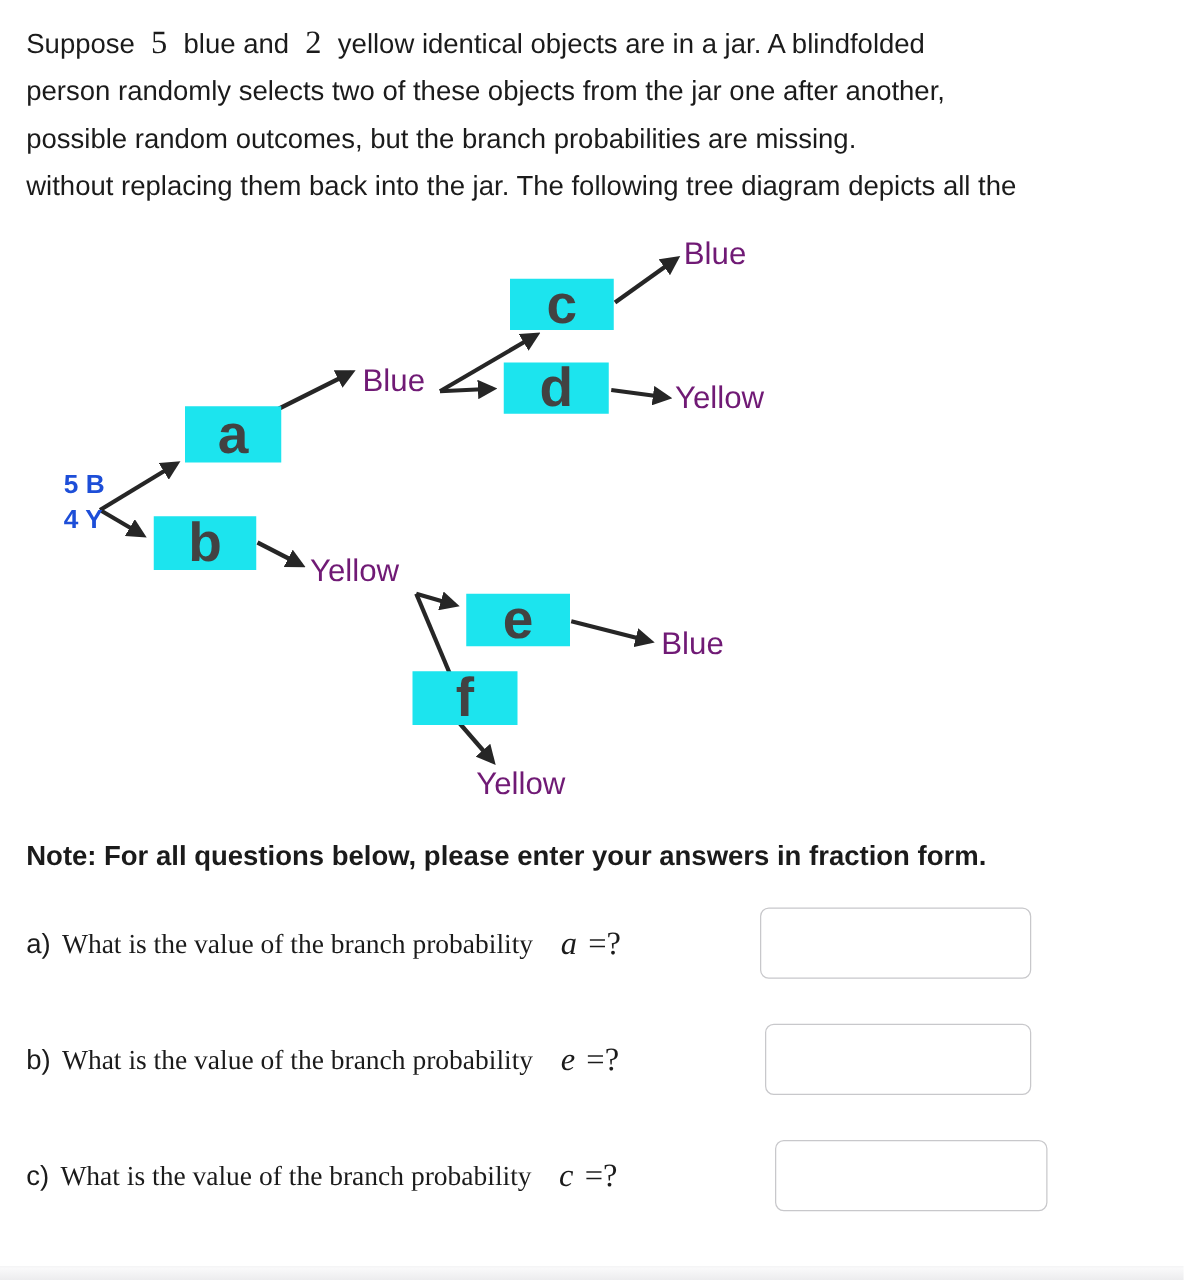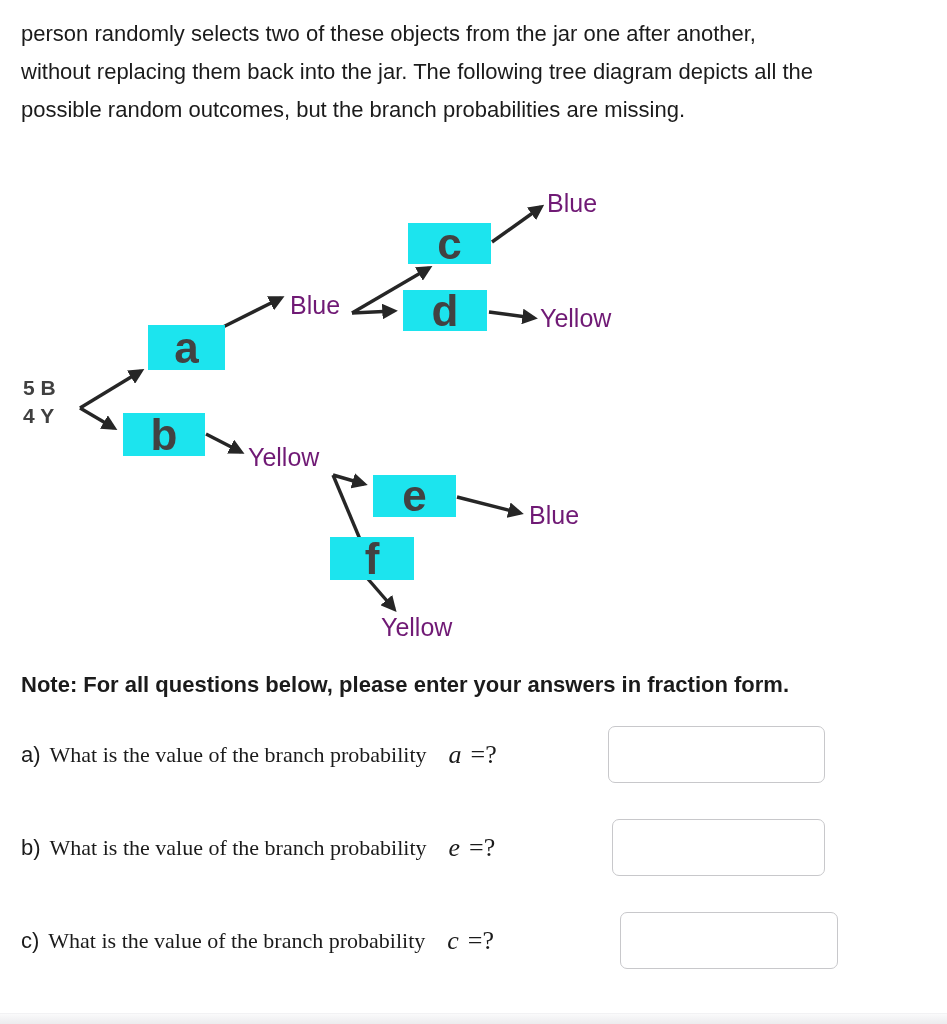--- a/index.html
+++ b/index.html
@@ -22,21 +22,21 @@
   .tree .arrow-line{stroke:var(--arrow-color);stroke-width:3.4;fill:none;}
   .tree marker path{fill:var(--arrow-color);}
   .tbox{position:absolute;background:var(--box-color);display:flex;align-items:center;justify-content:center;
         font-weight:bold;font-size:44px;color:#424242;line-height:1;}
   .box-a{left:148px;top:143px;width:77px;height:45px;}
   .box-b{left:123px;top:231px;width:82px;height:43px;}
   .box-c{left:408px;top:41px;width:83px;height:41px;}
   .box-d{left:403px;top:108px;width:84px;height:41px;}
   .box-e{left:373px;top:293px;width:83px;height:42px;}
   .box-f{left:330px;top:355px;width:84px;height:43px;}
-  .root-label{position:absolute;left:23px;top:192px;font-weight:bold;font-size:21px;line-height:28px;color:#404040;}
+  .root-label{position:absolute;left:51px;top:192px;font-weight:bold;font-size:21px;line-height:28px;color:#1d4ed8;}
   .outcome{position:absolute;font-size:25px;color:#701a75;}
   .blue-l1{left:290px;top:109px;}
   .yellow-l1{left:248px;top:261px;}
   .blue-after-c{left:547px;top:7px;}
   .yellow-after-d{left:540px;top:122px;}
   .blue-after-e{left:529px;top:319px;}
   .yellow-after-f{left:381px;top:431px;}
 
   
   .note{position:absolute;left:21px;top:672px;font-size:22px;font-weight:bold;}
@@ -59,23 +59,24 @@
   .row-c .answer-input{left:620px;width:218px;}
 
   
   .bottom-strip{position:absolute;left:0;bottom:0;width:947px;height:11px;
                 background:linear-gradient(to bottom,#fafafb,#ececee);border-top:1px solid #f2f2f4;}
 </style>
 </head>
 <body>
 
 <div class="paragraph">
+  <div class="pline"><span>Suppose</span><span class="mathnum">5</span><span>blue and</span><span class="mathnum">2</span><span>yellow identical objects are in a jar. A blindfolded</span></div>
   <div class="pline">person randomly selects two of these objects from the jar one after another,</div>
+  <div class="pline">possible random outcomes, but the branch probabilities are missing.</div>
   <div class="pline">without replacing them back into the jar. The following tree diagram depicts all the</div>
-  <div class="pline">possible random outcomes, but the branch probabilities are missing.</div>
 </div>
 
 <div class="tree">
   <svg width="700" height="478" viewBox="0 0 700 478">
     <defs>
       <marker id="ah" viewBox="0 0 10 10" refX="7.5" refY="5" markerWidth="4.6" markerHeight="4.6" orient="auto">
         <path d="M0,0 L10,5 L0,10 Z"></path>
       </marker>
     </defs>
     <line class="arrow-line" x1="80" y1="226" x2="141" y2="189" marker-end="url(#ah)"></line>

